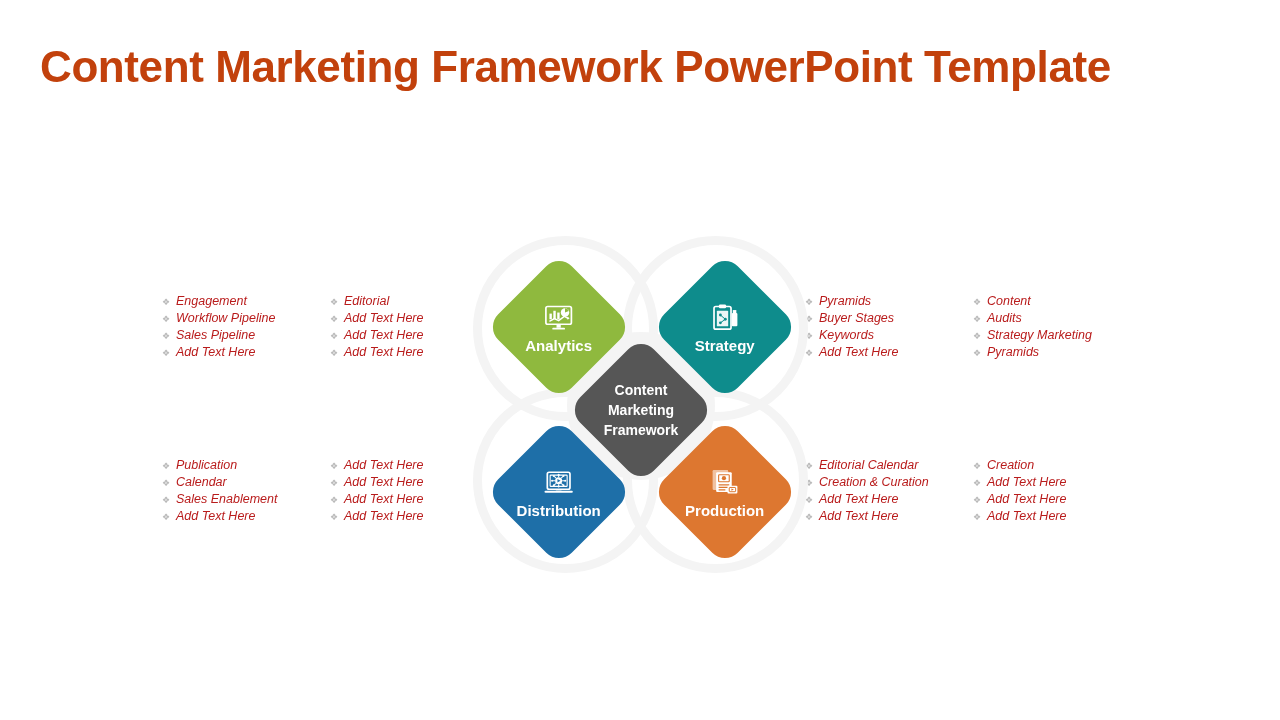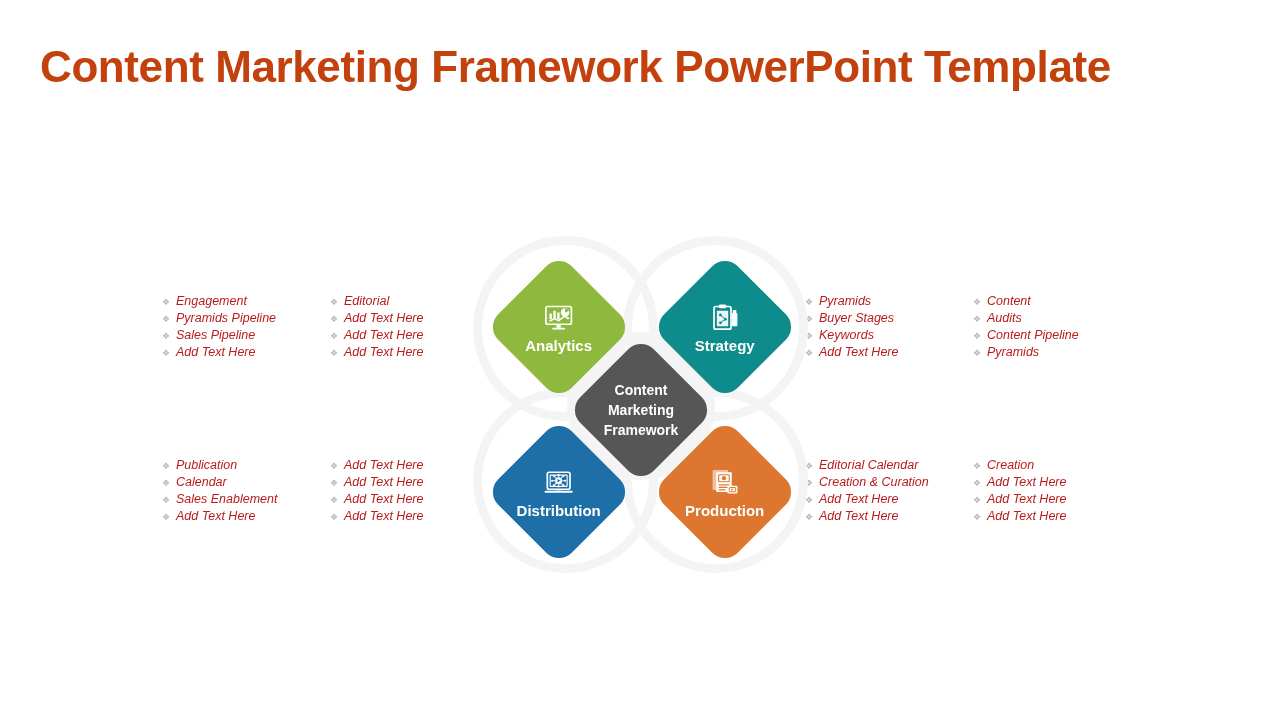--- a/index.html
+++ b/index.html
@@ -153,21 +153,21 @@
 
 <div id="slide-title">Content Marketing Framework PowerPoint Template</div>
 
 <div class="bullet-block col-l1 row-top">
     <div class="bullet-row">
       <span class="bullet-glyph">❖</span>
       <span class="bullet-text">Engagement</span>
     </div>
     <div class="bullet-row">
       <span class="bullet-glyph">❖</span>
-      <span class="bullet-text">Pyramids Pipeline</span>
+      <span class="bullet-text">Workflow Pipeline</span>
     </div>
     <div class="bullet-row">
       <span class="bullet-glyph">❖</span>
       <span class="bullet-text">Sales Pipeline</span>
     </div>
     <div class="bullet-row">
       <span class="bullet-glyph">❖</span>
       <span class="bullet-text">Add Text Here</span>
     </div>
   </div>
@@ -211,21 +211,21 @@
     <div class="bullet-row">
       <span class="bullet-glyph">❖</span>
       <span class="bullet-text">Content</span>
     </div>
     <div class="bullet-row">
       <span class="bullet-glyph">❖</span>
       <span class="bullet-text">Audits</span>
     </div>
     <div class="bullet-row">
       <span class="bullet-glyph">❖</span>
-      <span class="bullet-text">Content Pipeline</span>
+      <span class="bullet-text">Strategy Marketing</span>
     </div>
     <div class="bullet-row">
       <span class="bullet-glyph">❖</span>
       <span class="bullet-text">Pyramids</span>
     </div>
   </div>
 
 <div class="bullet-block col-l1 row-bottom">
     <div class="bullet-row">
       <span class="bullet-glyph">❖</span>

